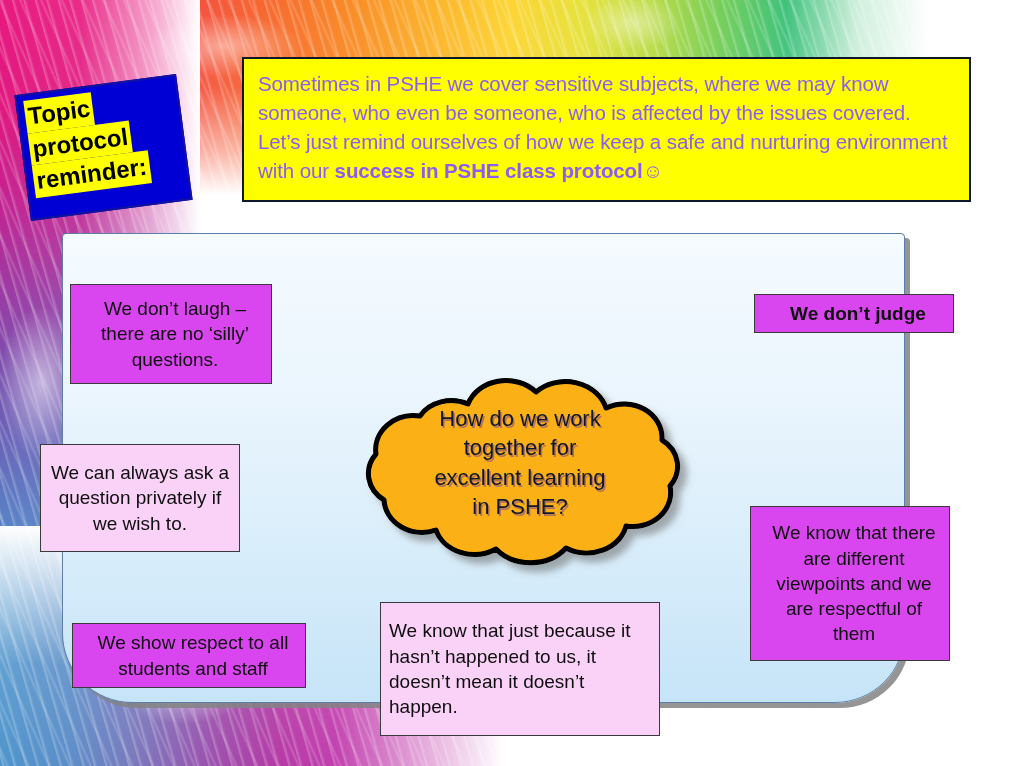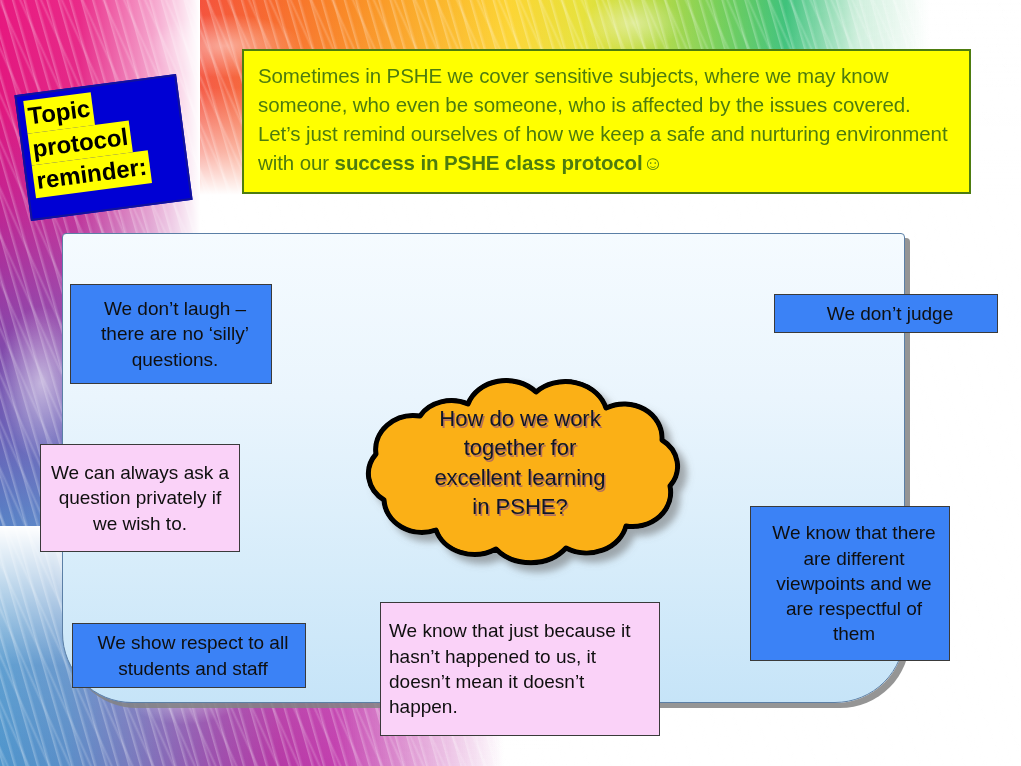--- a/index.html
+++ b/index.html
@@ -131,29 +131,29 @@
     border-radius: 4px 4px 70px 70px;
     background: linear-gradient(to bottom, #f5fbff 0%, #eaf5fd 35%, #d6ecfa 72%, #c6e4f8 100%);
     box-shadow: 5px 5px 0 0 rgba(130,130,130,.85);
     z-index: 1;
   }
 
   
   .intro-banner {
     position: absolute;
     left: 242px;
-    top: 49px;
+    top: 57px;
     width: 729px;
     padding: 10px 14px 14px 14px;
     background: #ffff00;
-    border: 2px solid #4d7c0f;
+    border: 2px solid #0f172a;
     z-index: 6;
     font-size: 20.5px;
     line-height: 1.42;
-    color: #4d7c0f;
+    color: #8b5cf6;
     letter-spacing: -0.1px;
   }
   .intro-banner b { font-weight: 700; }
   .smiley { font-size: 20px; }
 
   
   .topic-tag {
     position: absolute;
     left: 22px;
     top: 84px;
@@ -215,27 +215,27 @@
     border: 1px solid #3a3a3a;
     font-size: 19px;
     line-height: 1.33;
     color: #0f0f0f;
     display: flex;
     align-items: center;
     justify-content: center;
     text-align: center;
     padding: 6px 8px;
   }
-  .note.green { background: #3b82f6; padding-left: 16px; }
+  .note.green { background: #d946ef; padding-left: 16px; }
   .note.pink  { background: #fad2f8; }
   .note.left-align { text-align: left; justify-content: flex-start; }
 
   #note-laugh      { left: 70px;  top: 284px; width: 202px; height: 100px; }
   #note-everyone   { left: 340px; top: 269px; width: 355px; height: 69px;  }
-  #note-judge      { left: 774px; top: 294px; width: 224px; height: 39px;  }
+  #note-judge      { left: 754px; top: 294px; width: 200px; height: 39px; font-weight: bold;  }
   #note-listen     { left: 778px; top: 391px; width: 207px; height: 36px;  }
   #note-ask        { left: 40px;  top: 444px; width: 200px; height: 108px; }
   #note-viewpoints { left: 750px; top: 506px; width: 200px; height: 155px; }
   #note-respect    { left: 72px;  top: 623px; width: 234px; height: 65px;  }
   #note-happen     { left: 380px; top: 602px; width: 280px; height: 134px; }
 </style>
 </head>
 <body>
 
 <div id="slide">

